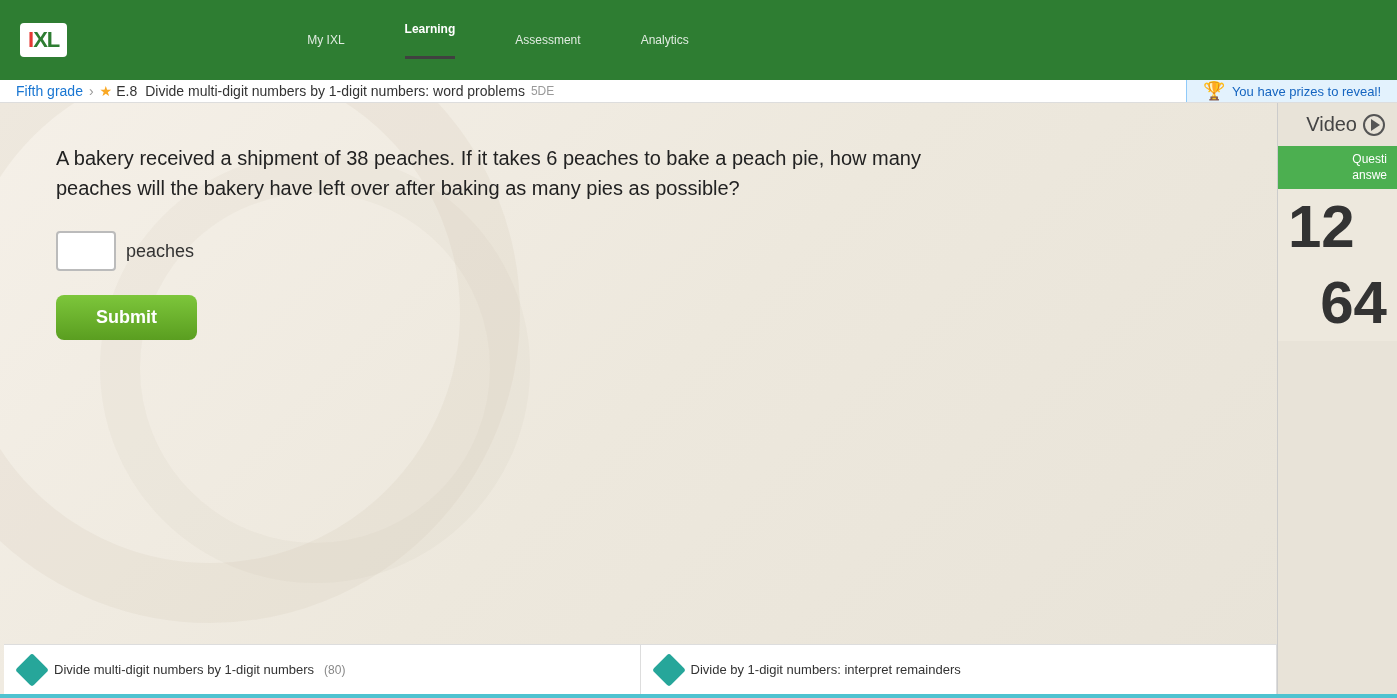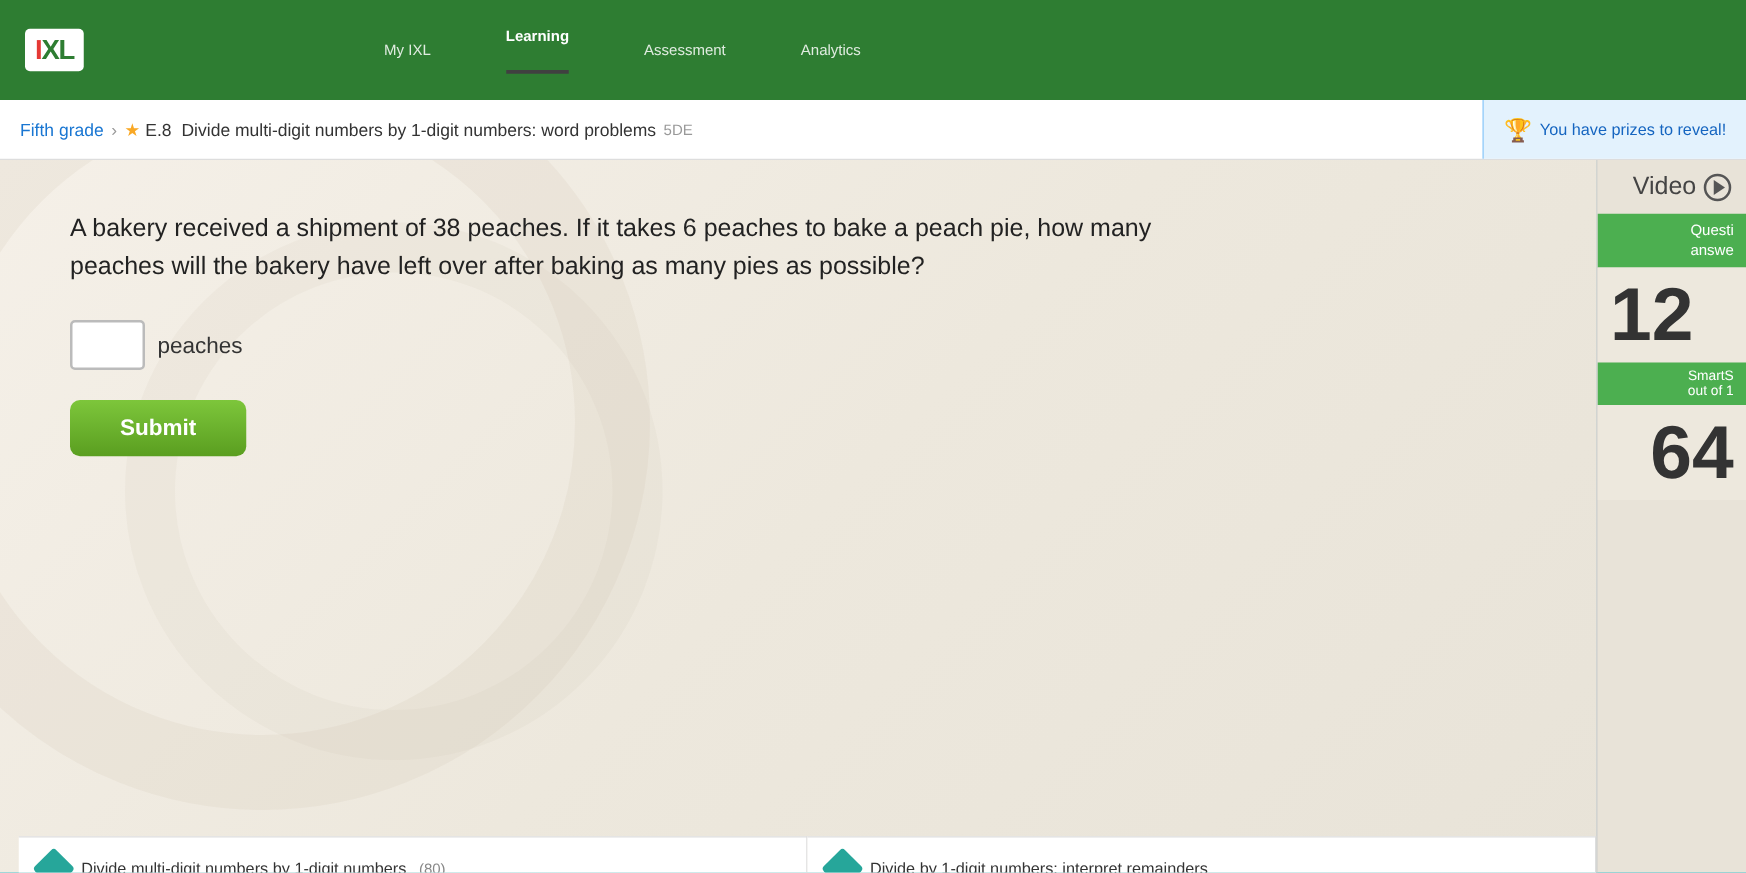--- a/index.html
+++ b/index.html
@@ -39,21 +39,21 @@
     .nav-link.active {
       color: white;
       font-weight: bold;
       border-bottom: 3px solid #404040;
       padding-bottom: 20px;
     }
 
     
     .breadcrumb-bar {
       background: white;
-      height: 48px;
+      height: 23px;
       display: flex;
       align-items: center;
       padding: 0 16px;
       font-size: 14px;
       color: #333;
       border-bottom: 1px solid #ddd;
       position: relative;
     }
     .breadcrumb-bar a { color: #1976d2; text-decoration: none; }
     .breadcrumb-sep { margin: 0 6px; color: #999; }
@@ -178,21 +178,21 @@
     }
     .work-it-out-sub {
       color: #555;
       font-size: 15px;
     }
 
     
     .help-links {
       position: absolute;
       bottom: 0;
-      left: 15px;
+      left: 4px;
       right: 0;
       display: flex;
       gap: 0;
       height: 50px;
     }
     .help-link {
       flex: 1;
       background: white;
       display: flex;
       align-items: center;
@@ -356,22 +356,18 @@
       </div>
     </div>
 
     <div class="quest-panel">
       <div>Questi</div>
       <div>answe</div>
     </div>
 
     <div class="num-display">12</div>
 
-    <div class="smart-panel">
-      <div>SmartS</div>
-      <div>out of 1</div>
-    </div>
 
     <div class="score-num">64</div>
 
   </div>
 
 </div>
 
 </body></html>

